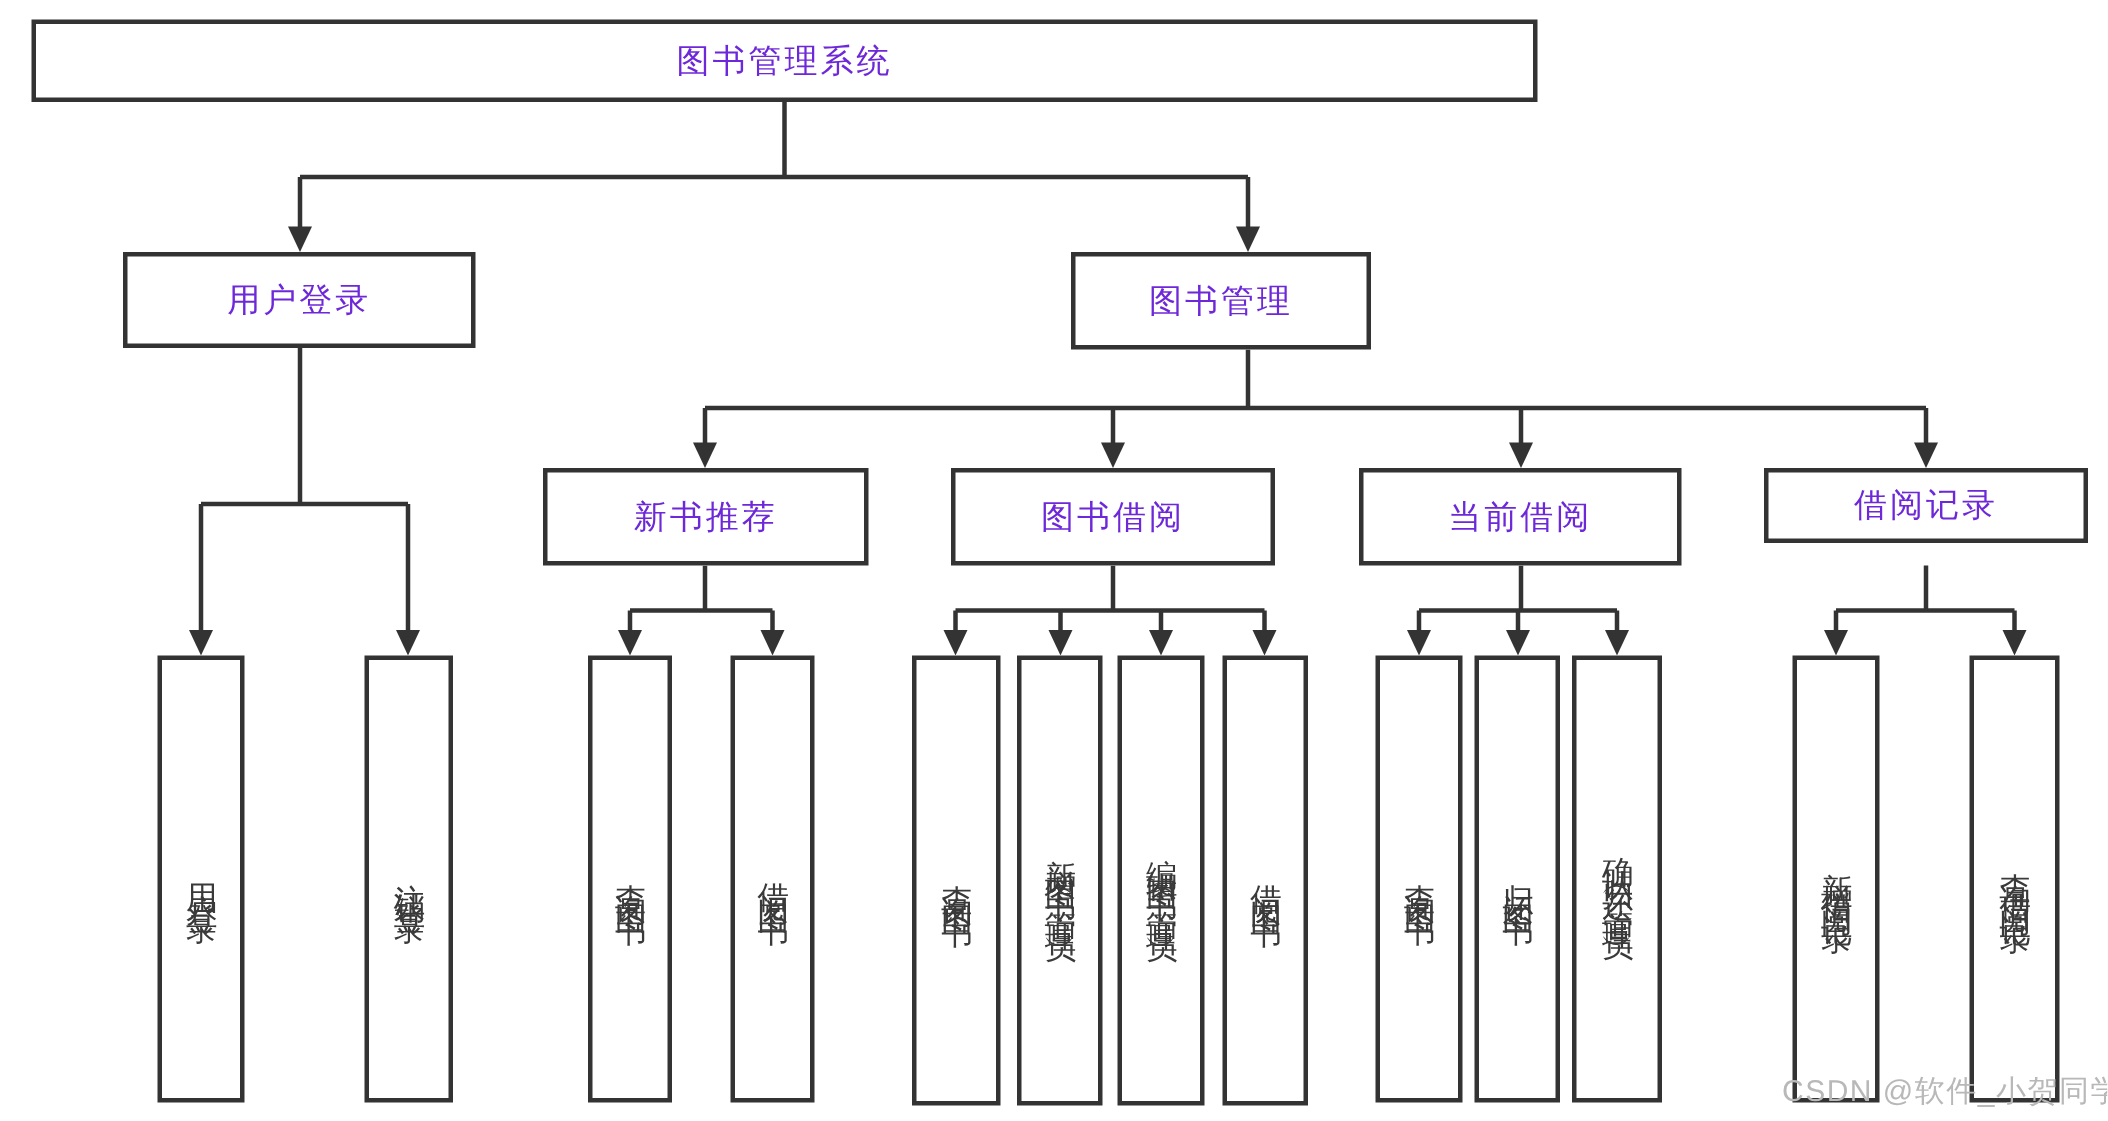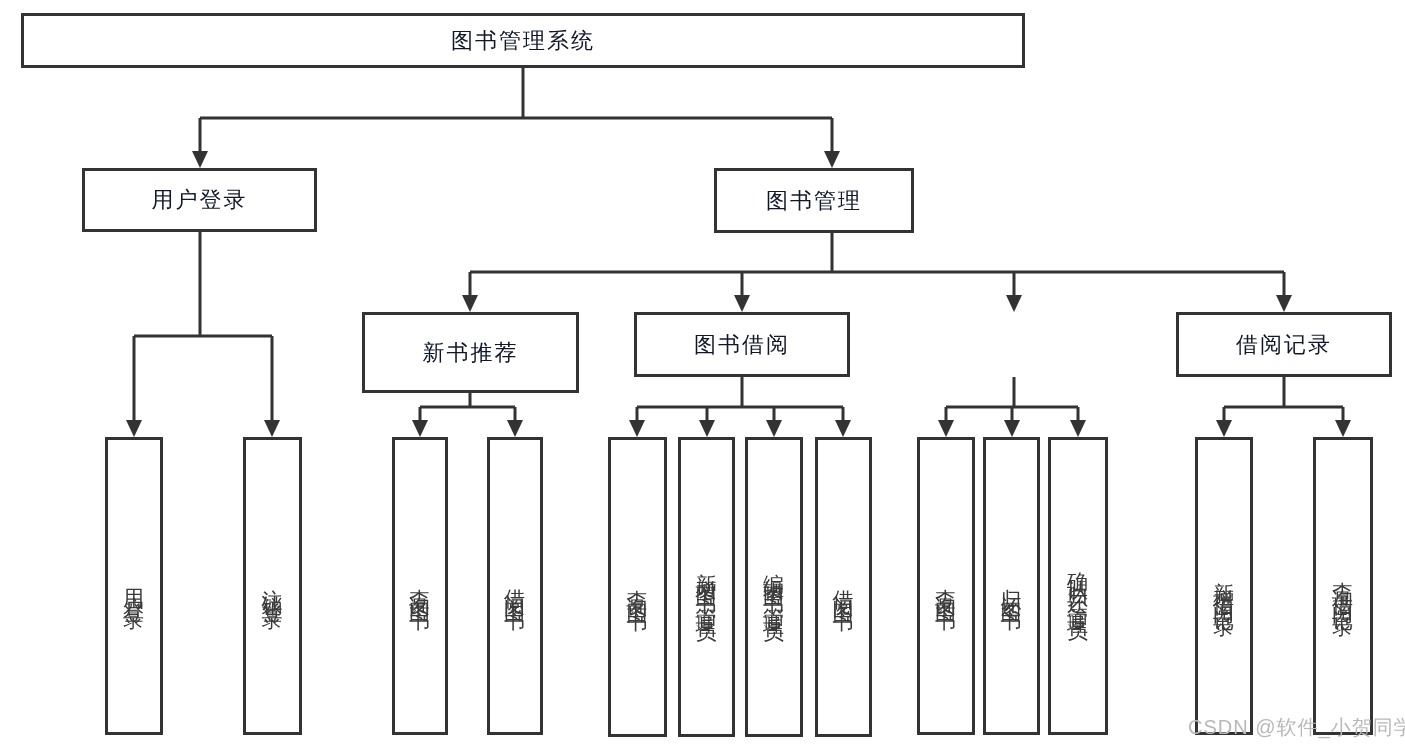--- a/index.html
+++ b/index.html
@@ -27,21 +27,21 @@
     box-sizing: border-box;
     background: #ffffff;
     border: 3px solid #333333;
     display: flex;
     align-items: center;
     justify-content: center;
   }
   .node.h span {
     font-size: 22px;
     letter-spacing: 2px;
-    color: #0f172a;
+    color: #6d28d9;
     white-space: nowrap;
   }
   .node.v span {
     writing-mode: vertical-rl;
     text-orientation: mixed;
     font-size: 21px;
     letter-spacing: 7px;
     line-height: 1;
     color: #3a3a3a;
   }
@@ -87,27 +87,30 @@
     <span>图书管理系统</span>
   </div>
 
   <div class="node h" style="left:82px; top:168px; width:235px; height:64px;">
     <span>用户登录</span>
   </div>
   <div class="node h" style="left:714px; top:168px; width:200px; height:65px;">
     <span>图书管理</span>
   </div>
 
-  <div class="node h" style="left:362px; top:312px; width:217px; height:81px;">
+  <div class="node h" style="left:362px; top:312px; width:217px; height:65px;">
     <span>新书推荐</span>
   </div>
   <div class="node h" style="left:634px; top:312px; width:216px; height:65px;text-align:center;">
     <span>图书借阅</span>
   </div>
-  <div class="node h" style="left:1176px; top:312px; width:216px; height:65px;">
+  <div class="node h" style="left:906px; top:312px; width:215px; height:65px;">
+    <span>当前借阅</span>
+  </div>
+  <div class="node h" style="left:1176px; top:312px; width:216px; height:50px;">
     <span>借阅记录</span>
   </div>
 
   <div class="node v" style="left:105px; top:437px; width:58px; height:298px;">
     <span>用户登录</span>
   </div>
   <div class="node v" style="left:243px; top:437px; width:59px; height:298px;">
     <span>注销登录</span>
   </div>
 

